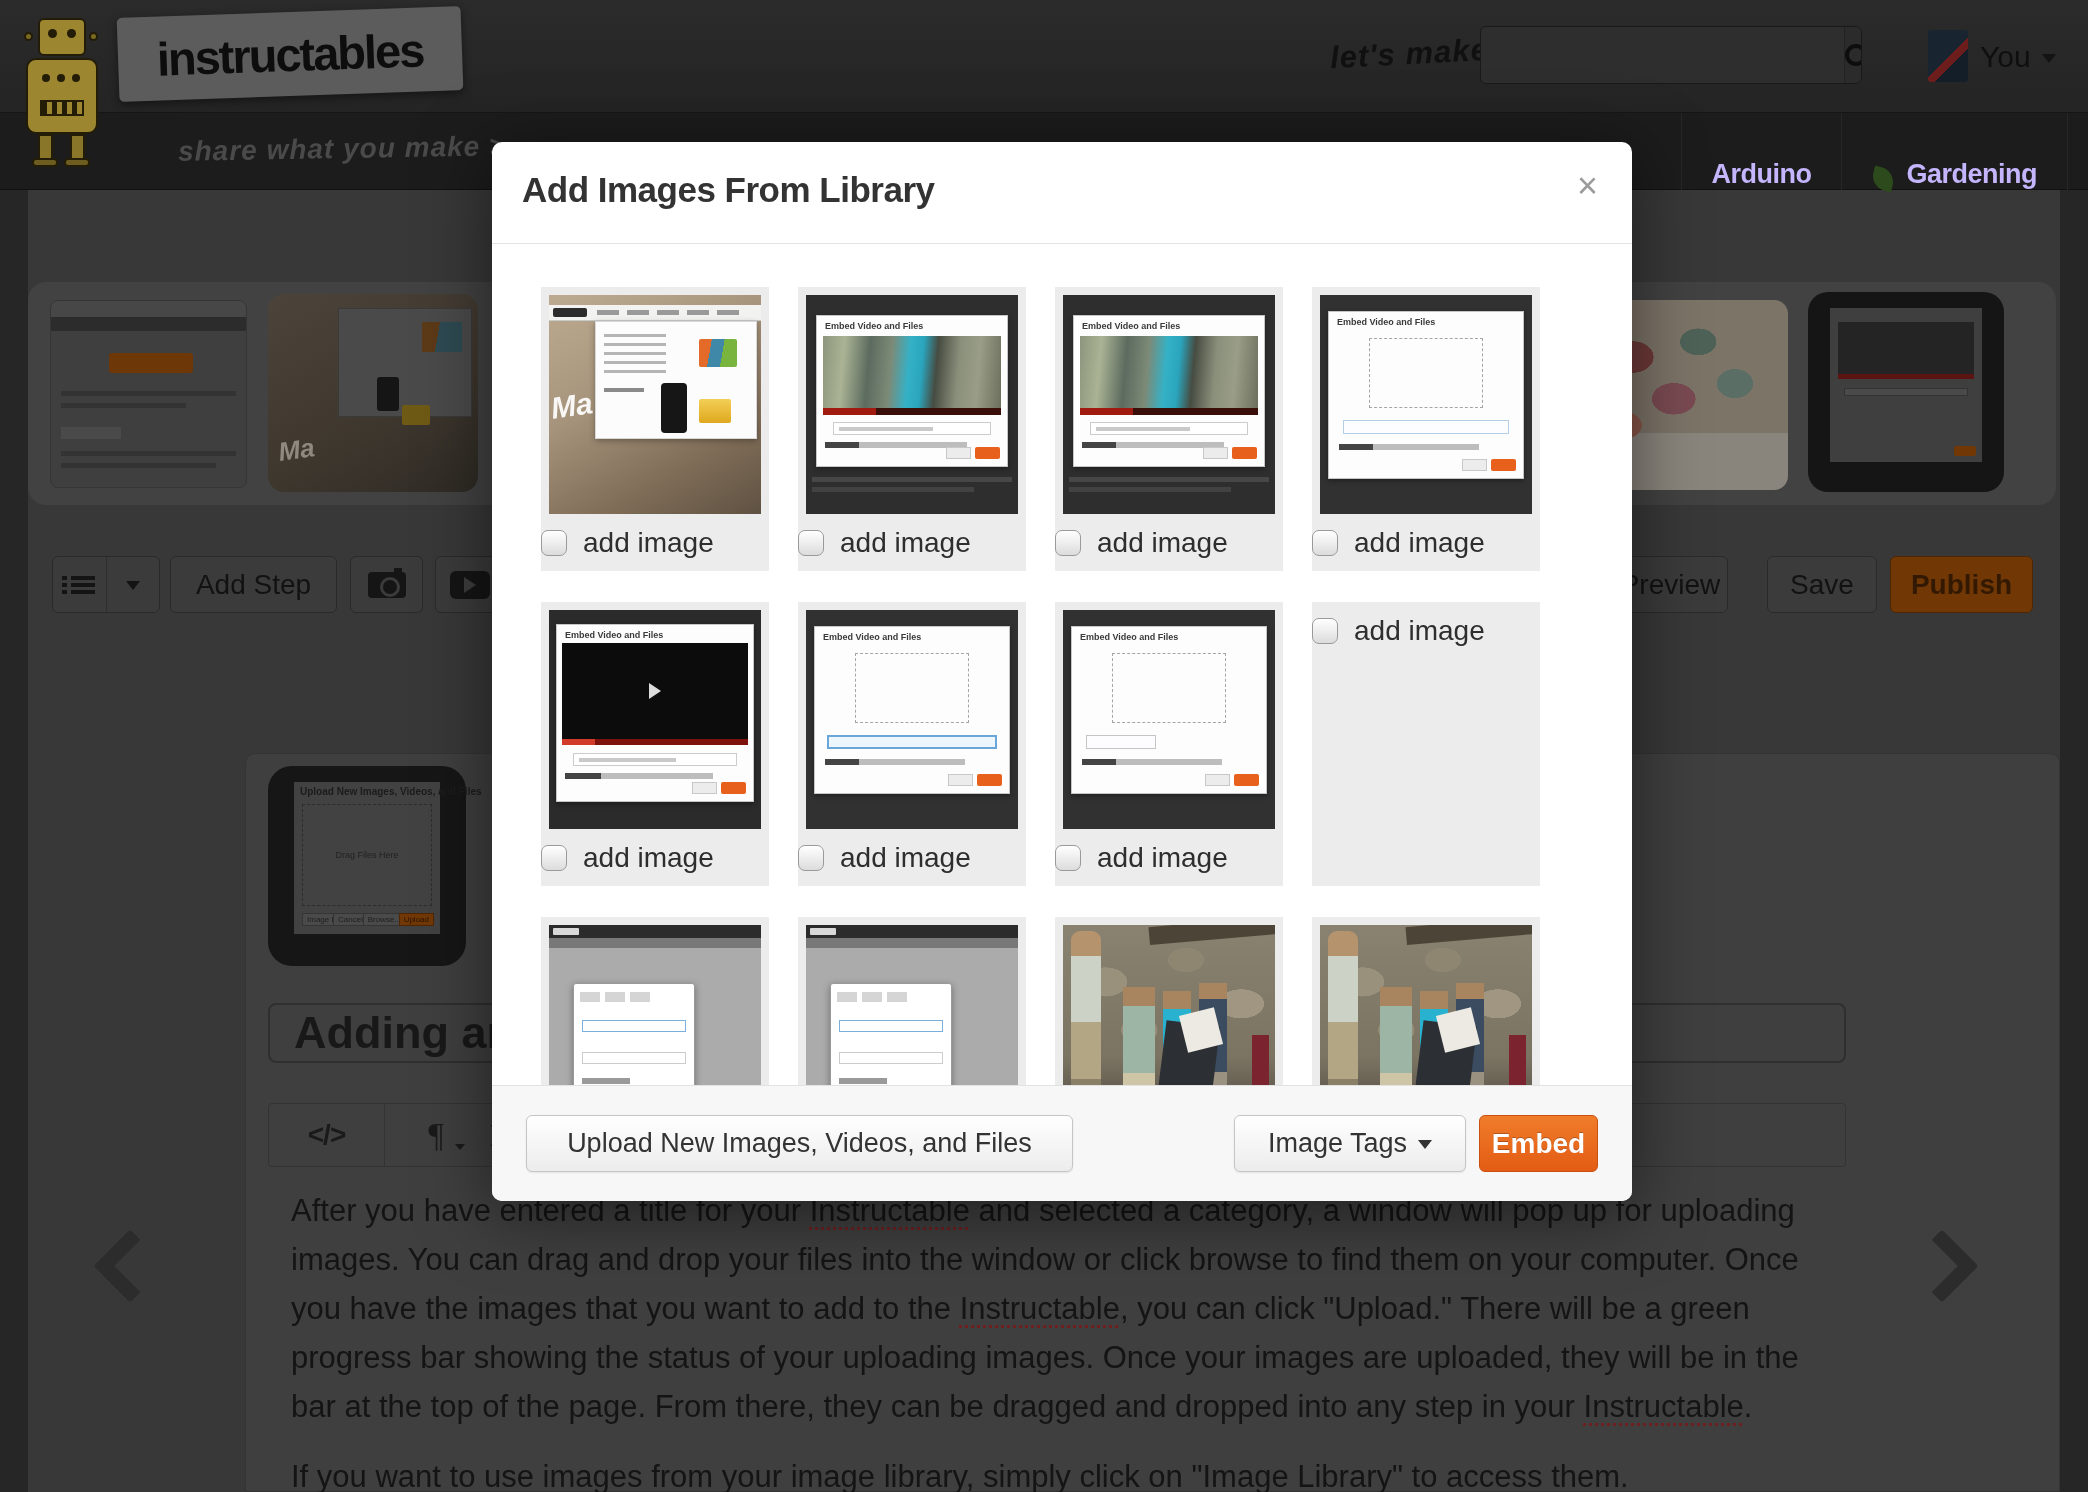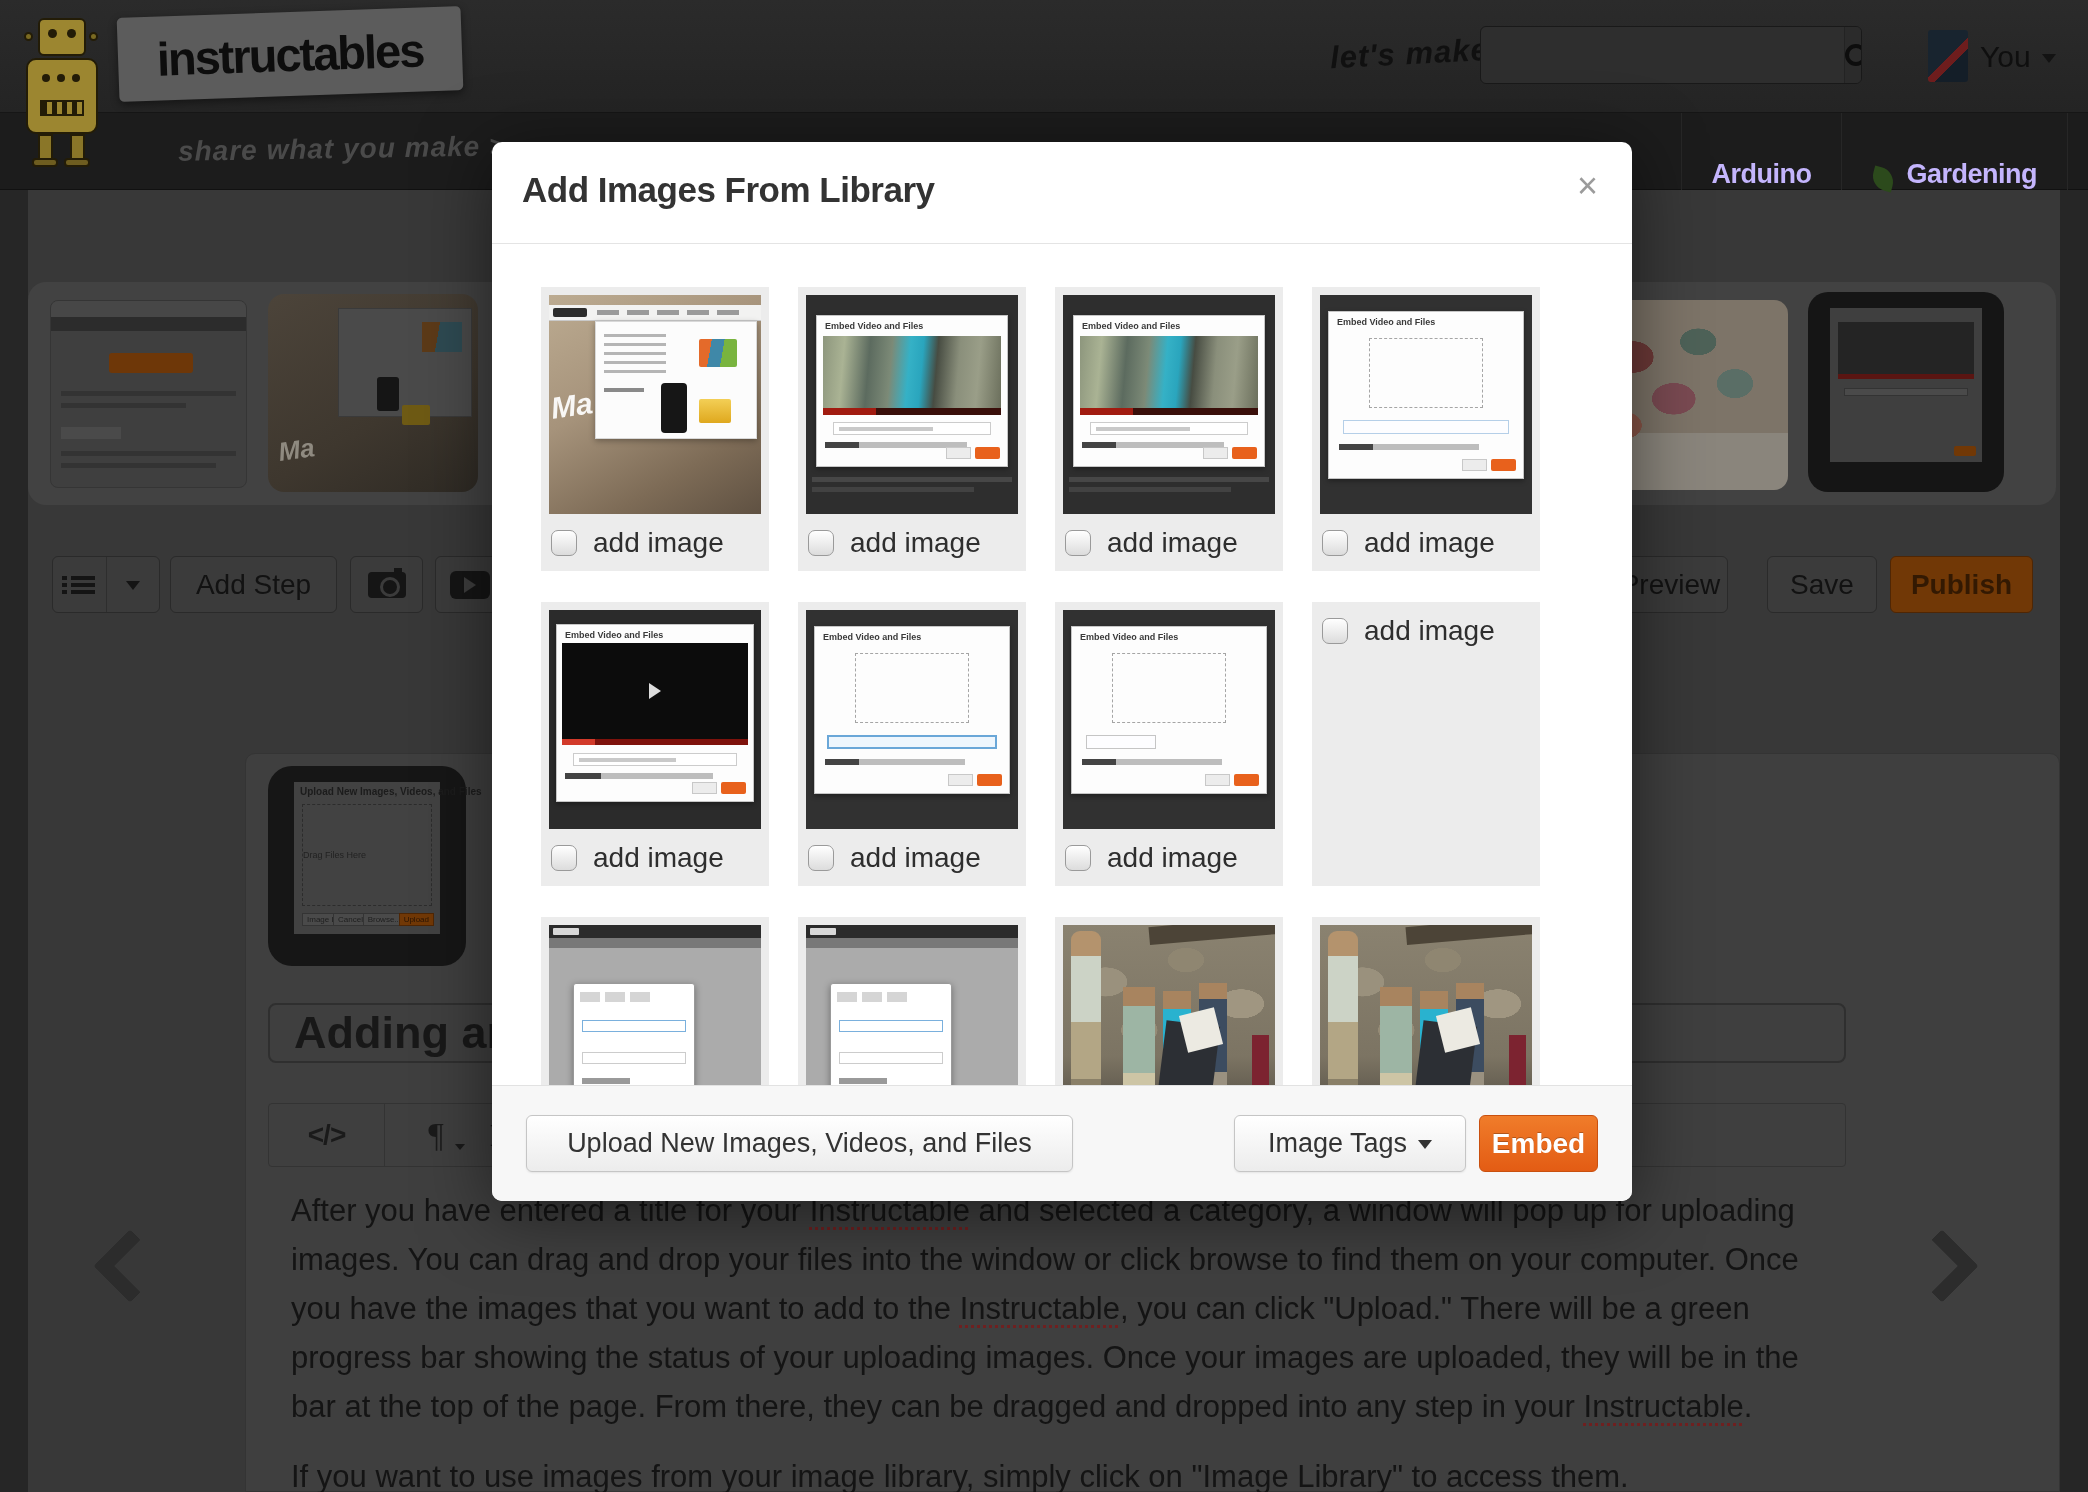--- a/index.html
+++ b/index.html
@@ -139,21 +139,21 @@
     color:rgba(0,0,0,.55); font-weight:bold; }
 
   
   .panel { position:absolute; left:245px; top:753px; width:1815px; height:739px;
     background:#3f3f3f; border:1px solid #343434; border-radius:10px 10px 0 0; }
   .tablet { position:absolute; left:22px; top:12px; width:198px; height:200px;
     background:#161616; border-radius:24px; }
   .tab-dlg { position:absolute; left:26px; top:16px; right:26px; bottom:32px; background:#424242; }
   .tab-title { position:absolute; left:6px; top:4px; font-size:10px; font-weight:bold; color:#1c1c1c; white-space:nowrap; }
   .tab-dash { position:absolute; left:8px; top:22px; right:8px; bottom:28px; border:1px dashed #2c2c2c; }
-  .tab-drag { position:absolute; left:0; right:0; top:45%; text-align:left; font-size:9px; color:#222; }
+  .tab-drag { position:absolute; left:0; right:0; top:45%; text-align:center; font-size:9px; color:#222; }
   .tab-chip { position:absolute; bottom:8px; height:13px; font-size:8px; color:#1e1e1e;
     background:#4a4a4a; border:1px solid #343434; display:flex; align-items:center; justify-content:center; padding:0 4px; }
   .tc-lib{left:8px;} .tc-cancel{right:72px;} .tc-browse{right:34px;}
   .tc-upload{right:6px; background:#713806; border-color:#4f2604; color:#2a1505;}
   .title-field { position:absolute; left:22px; top:249px; width:1578px; height:60px;
     border:2px solid #2f2f2f; border-radius:8px; display:flex; align-items:center; padding-left:24px;
     font-size:45px; font-weight:bold; color:#181818; }
   .fmt-bar { position:absolute; left:22px; top:349px; width:1578px; height:64px;
     border:1px solid #333; border-radius:4px; display:flex; align-items:center; }
   .fmt { height:64px; display:flex; align-items:center; justify-content:center;
@@ -180,21 +180,21 @@
   .modal { position:absolute; left:492px; top:142px; width:1140px; height:1059px;
     background:#fff; border-radius:10px; box-shadow:0 12px 70px rgba(0,0,0,.5); z-index:50;
     display:flex; flex-direction:column; }
   .m-head { position:relative; height:102px; border-bottom:1px solid #e4e4e4; flex:none; }
   .m-head h1 { position:absolute; left:30px; top:28px; font-size:35px; color:#333; letter-spacing:-0.5px; }
   .m-close { position:absolute; right:34px; top:26px; font-size:36px; color:#9b9b9b; cursor:pointer; line-height:1; }
   .m-body { flex:1; overflow:hidden; padding:43px 0 0 49px; display:grid;
     grid-template-columns:repeat(4,228px); column-gap:29px; row-gap:31px; grid-auto-rows:284px; }
   .cell { background:#ececec; width:228px; height:284px; }
   .thumb { margin:8px 8px 0; height:219px; position:relative; overflow:hidden; background:#2f2f2f; }
-  .cl-row { height:57px; display:flex; align-items:center; padding-left:10px; gap:16px; }
+  .cl-row { height:57px; display:flex; align-items:center; padding-left:0; gap:16px; }
   .cb { width:26px; height:26px; border:1px solid #9a9a9a; border-radius:7px; flex:none;
     background:linear-gradient(#ffffff,#dcdcdc); box-shadow:inset 0 1px 0 #fff; }
   .cl { font-size:28px; color:#2e2e2e; }
   .m-foot { flex:none; height:116px; background:#f7f7f7; border-top:1px solid #e2e2e2;
     border-radius:0 0 10px 10px; display:flex; align-items:center; justify-content:space-between;
     padding:0 34px 0 34px; }
   .btn { height:57px; border:1px solid #c5c5c5; border-radius:6px; color:#333; font-size:27px;
     background:linear-gradient(#ffffff,#ececec); box-shadow:0 1px 2px rgba(0,0,0,.08);
     font-family:"Liberation Sans", sans-serif; cursor:pointer; }
   .btn-upload { width:547px; }

